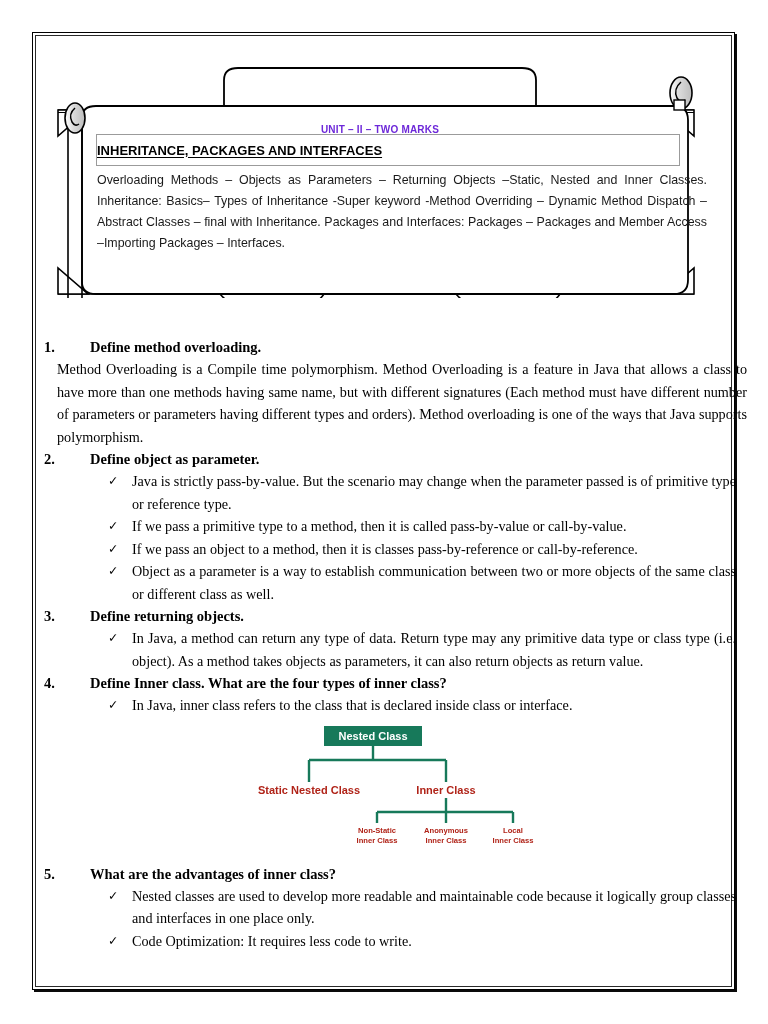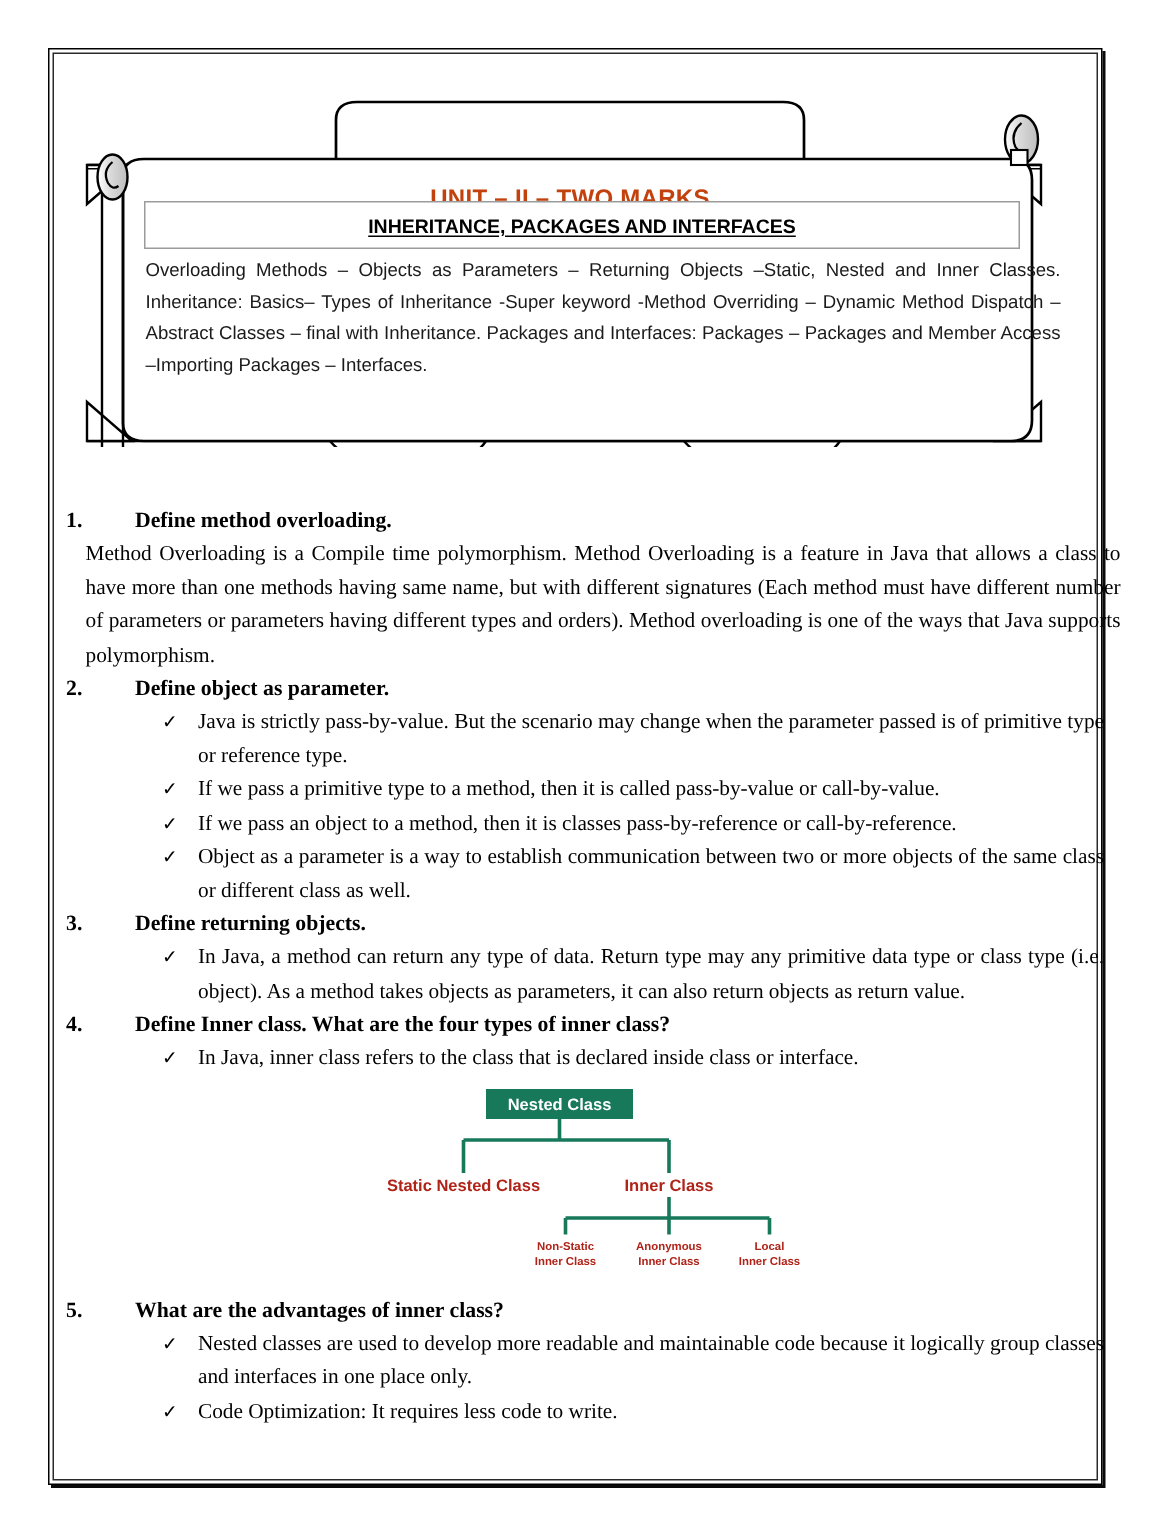--- a/index.html
+++ b/index.html
@@ -53,37 +53,37 @@
   }
 
   .banner-tab-label {
     position: absolute;
     left: 196px;
     top: 66px;
     width: 320px;
     text-align: center;
     font-family: "Liberation Sans", sans-serif;
     font-weight: bold;
-    font-size: 16px;
+    font-size: 10px;
     letter-spacing: .2px;
-    color: #c2410c;
+    color: #6d28d9;
   }
 
   .subtitle-box {
     position: absolute;
     left: 72px;
     top: 76px;
     width: 584px;
     height: 32px;
     box-sizing: border-box;
     border: 1px solid #9b9b9b;
     background: #fff;
     display: flex;
     align-items: center;
-    justify-content: center;
+    justify-content: flex-start;
   }
   .subtitle-text {
     font-family: "Liberation Sans", sans-serif;
     font-weight: bold;
     font-size: 13px;
     text-decoration: underline;
     text-underline-offset: 2px;
     color: #000;
   }
 

